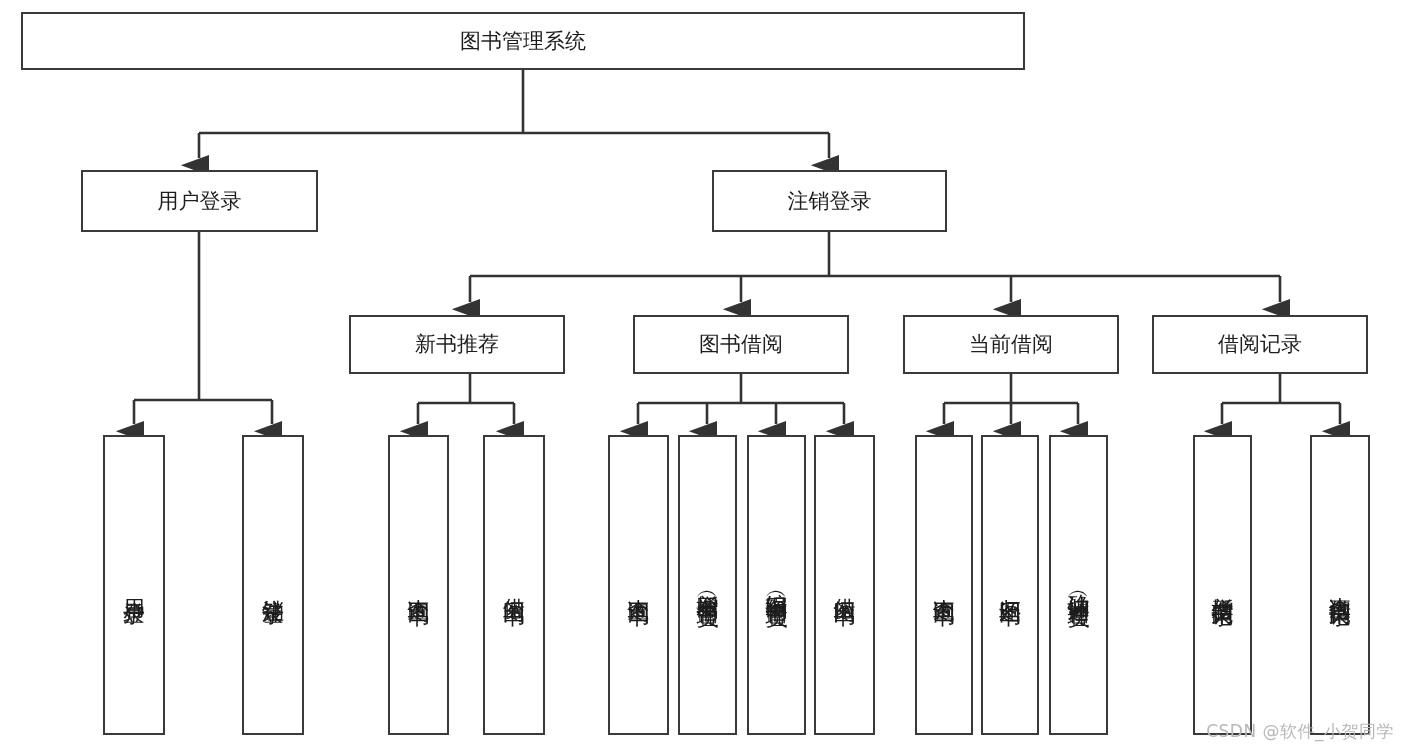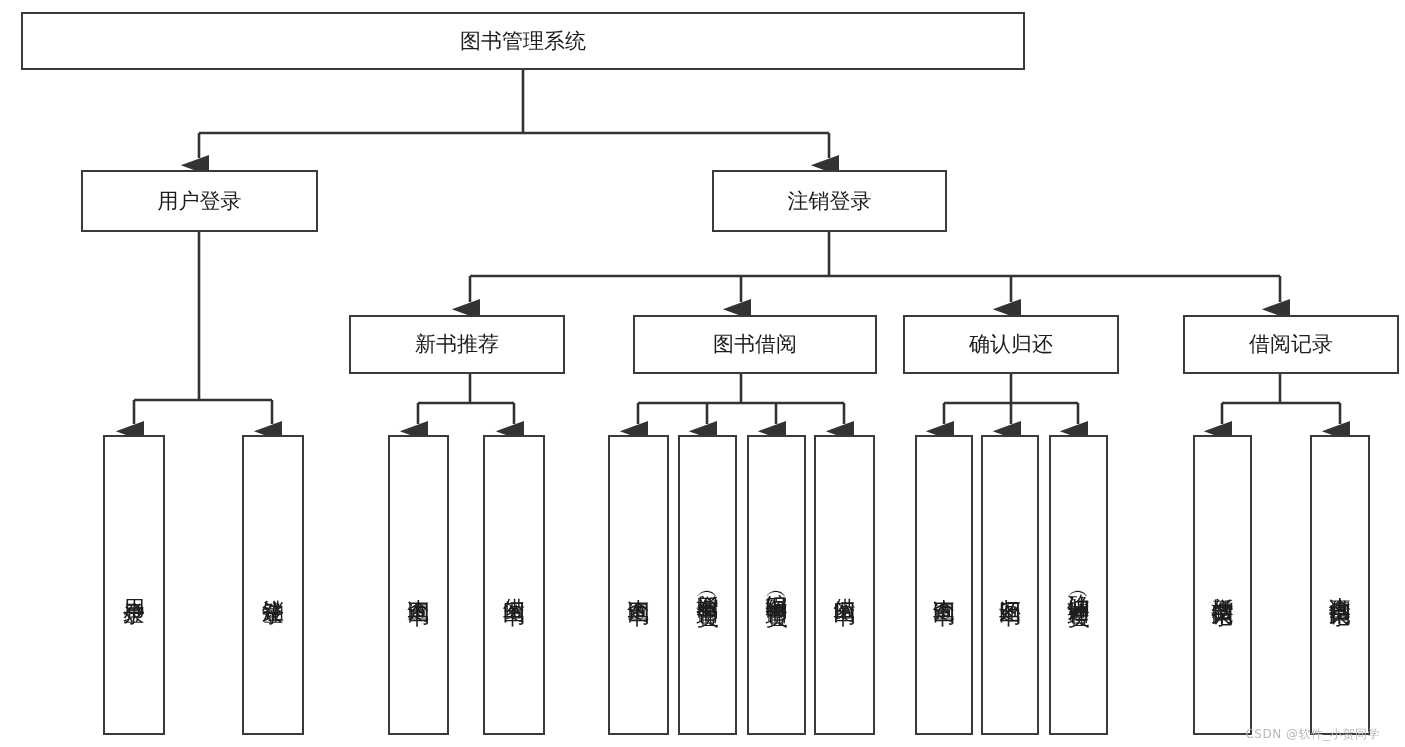--- a/index.html
+++ b/index.html
@@ -11,21 +11,21 @@
         border:2.5px solid #3a3a3a;display:flex;align-items:center;
         justify-content:center;}
   .node .lbl{color:#1d1d1d;line-height:1.08;text-align:center;
              white-space:nowrap;}
   .node.h .lbl{font-size:21px;}
   .node.root .lbl{font-size:21px;}
   .node.v{align-items:center;justify-content:center;}
   .node.v .lbl{writing-mode:vertical-rl;text-orientation:upright;
                font-size:22px;letter-spacing:2px;line-height:1;
                white-space:nowrap;}
-  #watermark{position:absolute;right:25px;bottom:4px;font-size:12px;
+  #watermark{position:absolute;right:11px;bottom:4px;font-size:17px;
              color:#b8b8b8;letter-spacing:.5px;white-space:nowrap;
              pointer-events:none;}
 </style>
 </head>
 <body>
 
 <div id="stage">
 
   <svg id="wires" viewBox="0 0 1405 747">
     <defs>
@@ -84,27 +84,27 @@
   <div class="node h" style="left:81px;top:170px;width:237px;height:62px;">
     <span class="lbl">用户登录</span>
   </div>
   <div class="node h" style="left:712px;top:170px;width:235px;height:62px;">
     <span class="lbl">注销登录</span>
   </div>
 
   <div class="node h" style="left:349px;top:315px;width:216px;height:59px;">
     <span class="lbl">新书推荐</span>
   </div>
-  <div class="node h" style="left:633px;top:315px;width:244px;height:59px;">
+  <div class="node h" style="left:633px;top:315px;width:216px;height:59px;">
     <span class="lbl">图书借阅</span>
   </div>
   <div class="node h" style="left:903px;top:315px;width:216px;height:59px;">
-    <span class="lbl">确认归还</span>
+    <span class="lbl">当前借阅</span>
   </div>
-  <div class="node h" style="left:1183px;top:315px;width:216px;height:59px;">
+  <div class="node h" style="left:1152px;top:315px;width:216px;height:59px;">
     <span class="lbl">借阅记录</span>
   </div>
 
   <div class="node v" style="left:103px;top:435px;width:62px;height:300px;">
     <span class="lbl">用户登录</span>
   </div>
   <div class="node v" style="left:242px;top:435px;width:62px;height:300px;">
     <span class="lbl">注销登录</span>
   </div>
 

